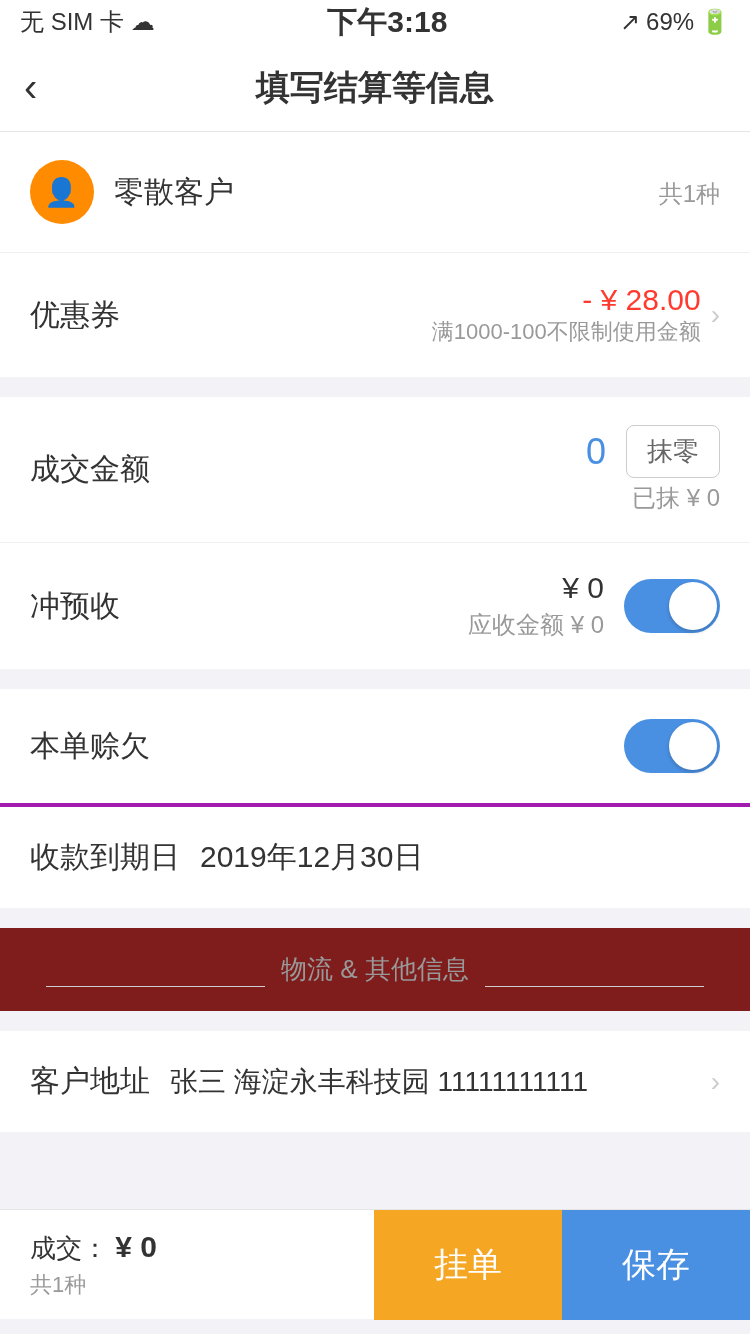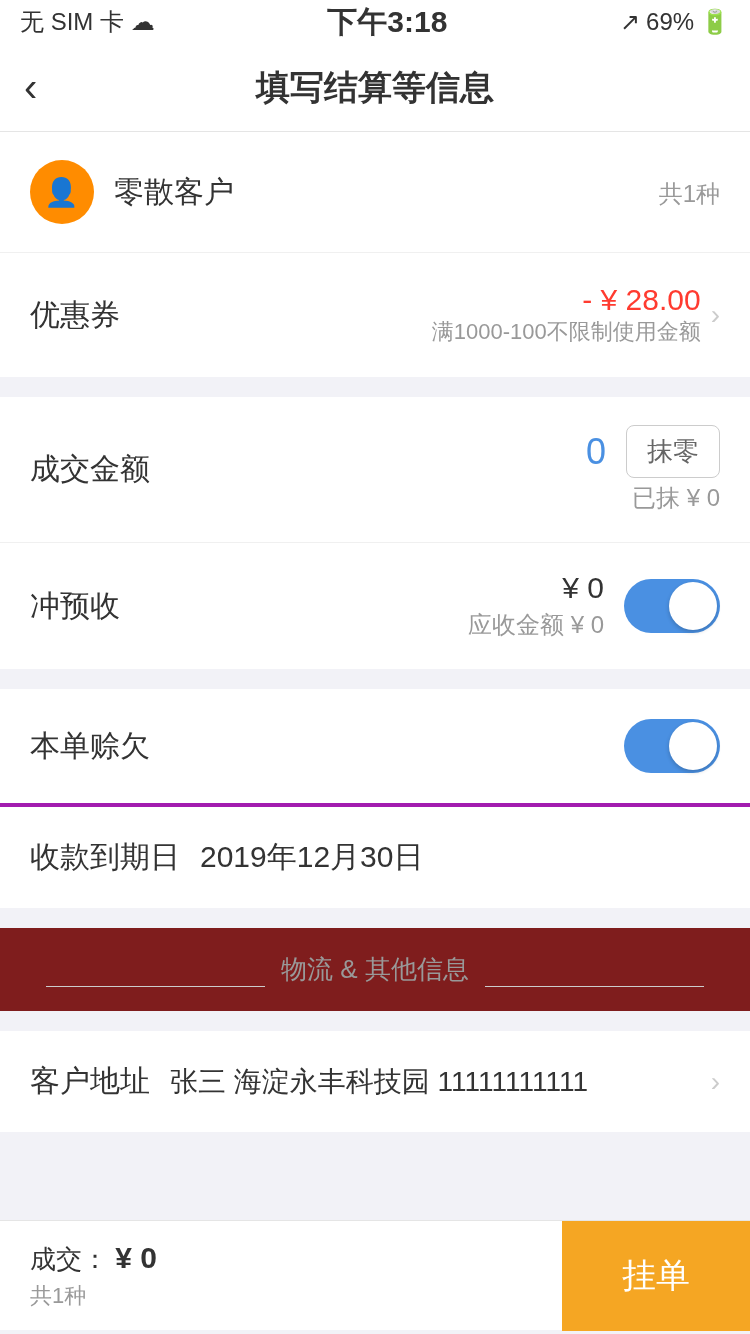--- a/index.html
+++ b/index.html
@@ -223,21 +223,21 @@
       background: #fff;
       margin-bottom: 20px;
     }
     .address-label { font-size: 30px; color: #333; flex-shrink: 0; margin-right: 20px; }
     .address-value { font-size: 28px; color: #333; flex: 1; }
     .address-chevron { font-size: 28px; color: #ccc; flex-shrink: 0; }
 
     
     .bottom-bar {
       position: fixed;
-      bottom: 4px;
+      bottom: 15px;
       left: 0;
       width: 750px;
       height: 110px;
       background: #fff;
       display: flex;
       align-items: center;
       border-top: 1px solid #e5e5e5;
     }
     .bottom-info {
       flex: 1;
@@ -374,13 +374,14 @@
 
 <div class="bottom-bar">
   <div class="bottom-info">
     <div class="bottom-deal">
       <span>成交：</span>
       <span class="bottom-deal-amount">¥ 0</span>
     </div>
     <div class="bottom-count">共1种</div>
   </div>
   <div class="btn-hold">挂单</div>
+  <div class="btn-save">保存</div>
 </div>
 
 </body></html>

